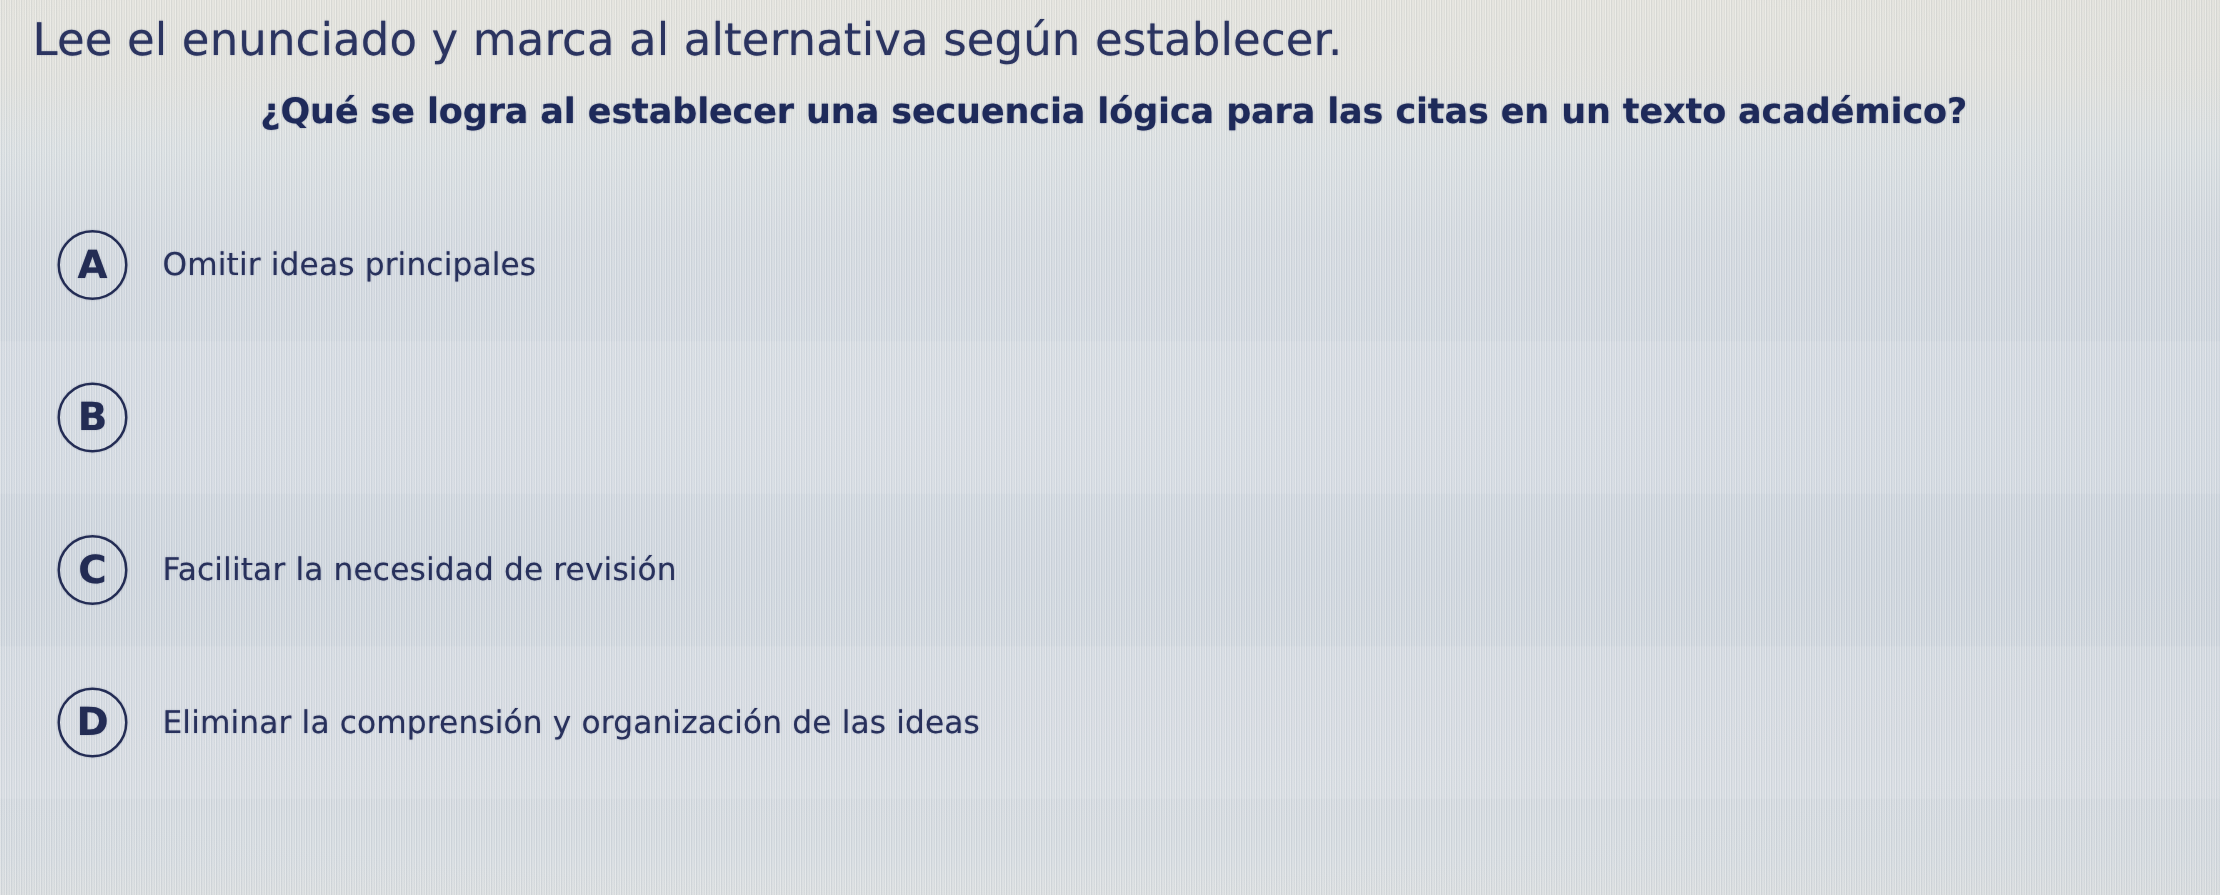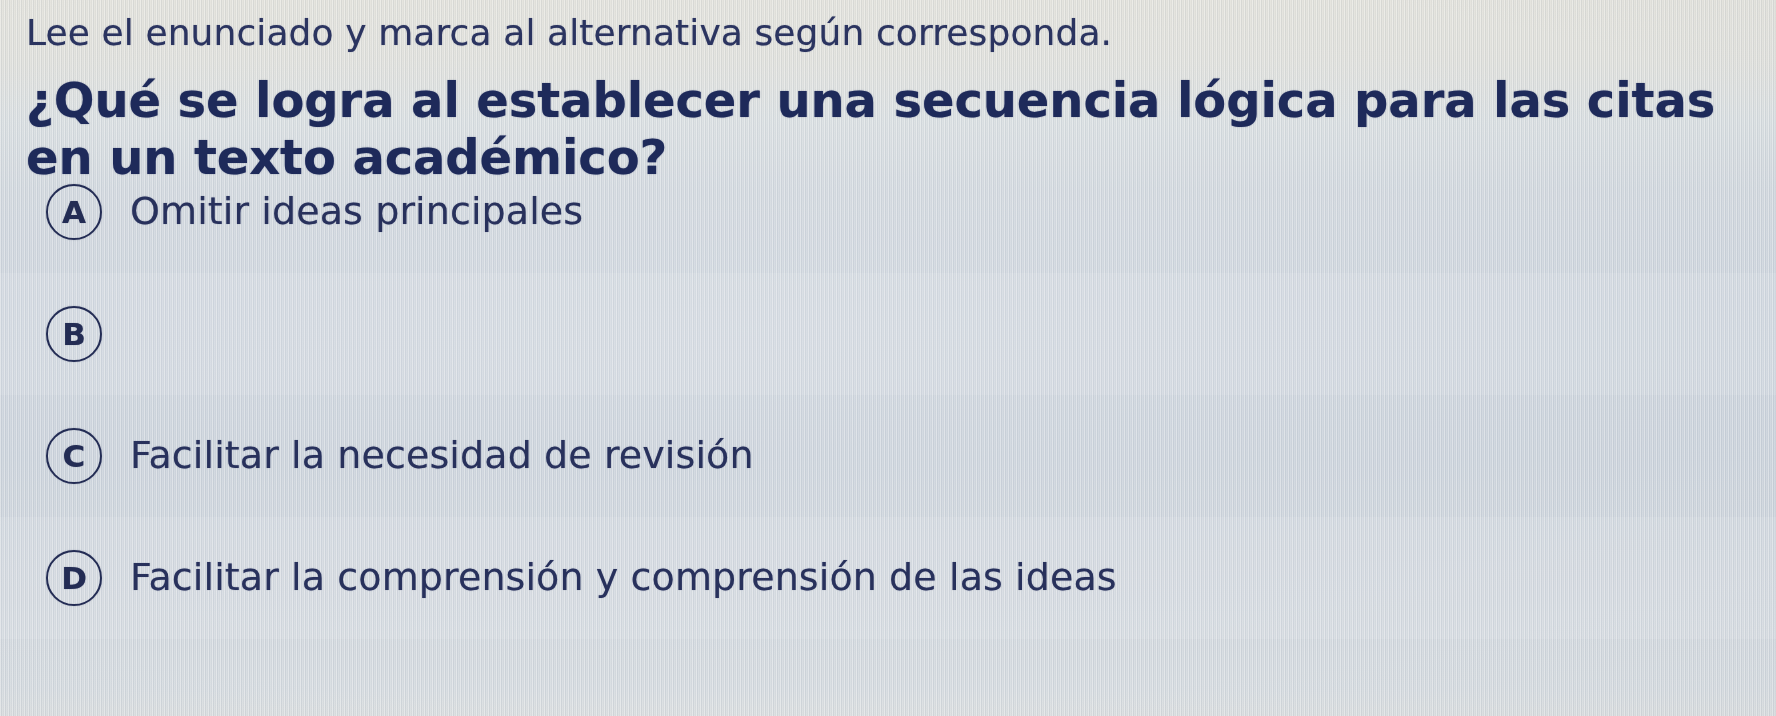--- a/index.html
+++ b/index.html
@@ -73,26 +73,27 @@
     line-height: 1.18;
     color: #2b3460;
     letter-spacing: 0.1px;
     text-shadow: 0 0 1.1px rgba(60,70,110,0.55);
   }
   .question {
     position: absolute;
     left: 26px;
     top: 72px;
     width: 1730px;
-    font-size: 48px;
+    font-size: 28px;
     font-weight: bold;
     line-height: 1.18;
     color: #1e2a5a;
     letter-spacing: -0.1px;
     text-shadow: 0 0 1.2px rgba(40,52,100,0.6);
+    text-align: center;
   }
 
   
   .options {
     position: absolute;
     left: 0;
     top: 151px;
     width: 1776px;
   }
   .option-row {
@@ -119,38 +120,38 @@
     justify-content: center;
     font-size: 31px;
     font-weight: bold;
     color: #232c54;
     box-sizing: border-box;
     text-shadow: 0 0 1px rgba(35,44,84,0.5);
     box-shadow: 0 0 1.4px rgba(35,44,84,0.35);
   }
   .option-label {
     margin-left: 28px;
-    font-size: 38px;
+    font-size: 25px;
     line-height: 1.1;
     color: #28315c;
     letter-spacing: 0.1px;
     text-shadow: 0 0 1.1px rgba(50,60,105,0.5);
     white-space: nowrap;
   }
 </style>
 </head>
 <body>
 
 <div class="screen">
   <div class="scanlines"></div>
   <div class="vignette"></div>
 
   <div class="content">
 
-    <div class="instruction">Lee el enunciado y marca al alternativa según corresponda.</div>
+    <div class="instruction">Lee el enunciado y marca al alternativa según establecer.</div>
 
     <div class="question">¿Qué se logra al establecer una secuencia lógica para las citas en un texto académico?</div>
 
     <div class="options">
 
       <div class="option-row">
         <div class="option-marker">A</div>
         <div class="option-label">Omitir ideas principales</div>
       </div>
 
@@ -158,18 +159,18 @@
         <div class="option-marker">B</div>
       </div>
 
       <div class="option-row">
         <div class="option-marker">C</div>
         <div class="option-label">Facilitar la necesidad de revisión</div>
       </div>
 
       <div class="option-row band">
         <div class="option-marker">D</div>
-        <div class="option-label">Facilitar la comprensión y comprensión de las ideas</div>
+        <div class="option-label">Eliminar la comprensión y organización de las ideas</div>
       </div>
 
     </div>
   </div>
 </div>
 
 </body></html>

